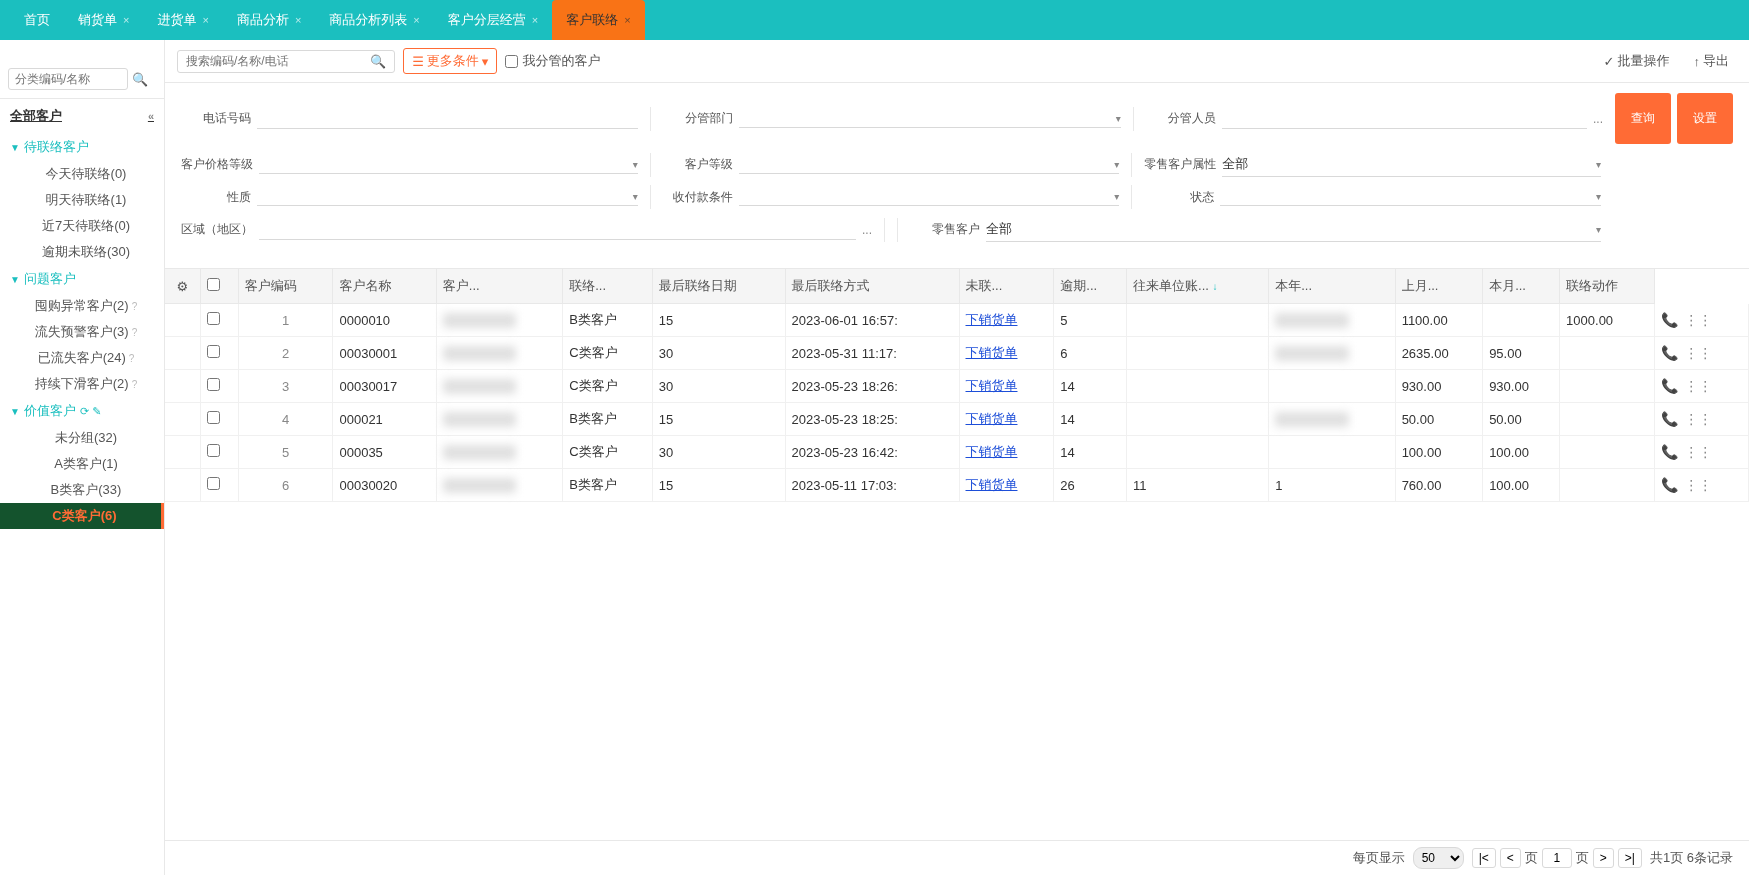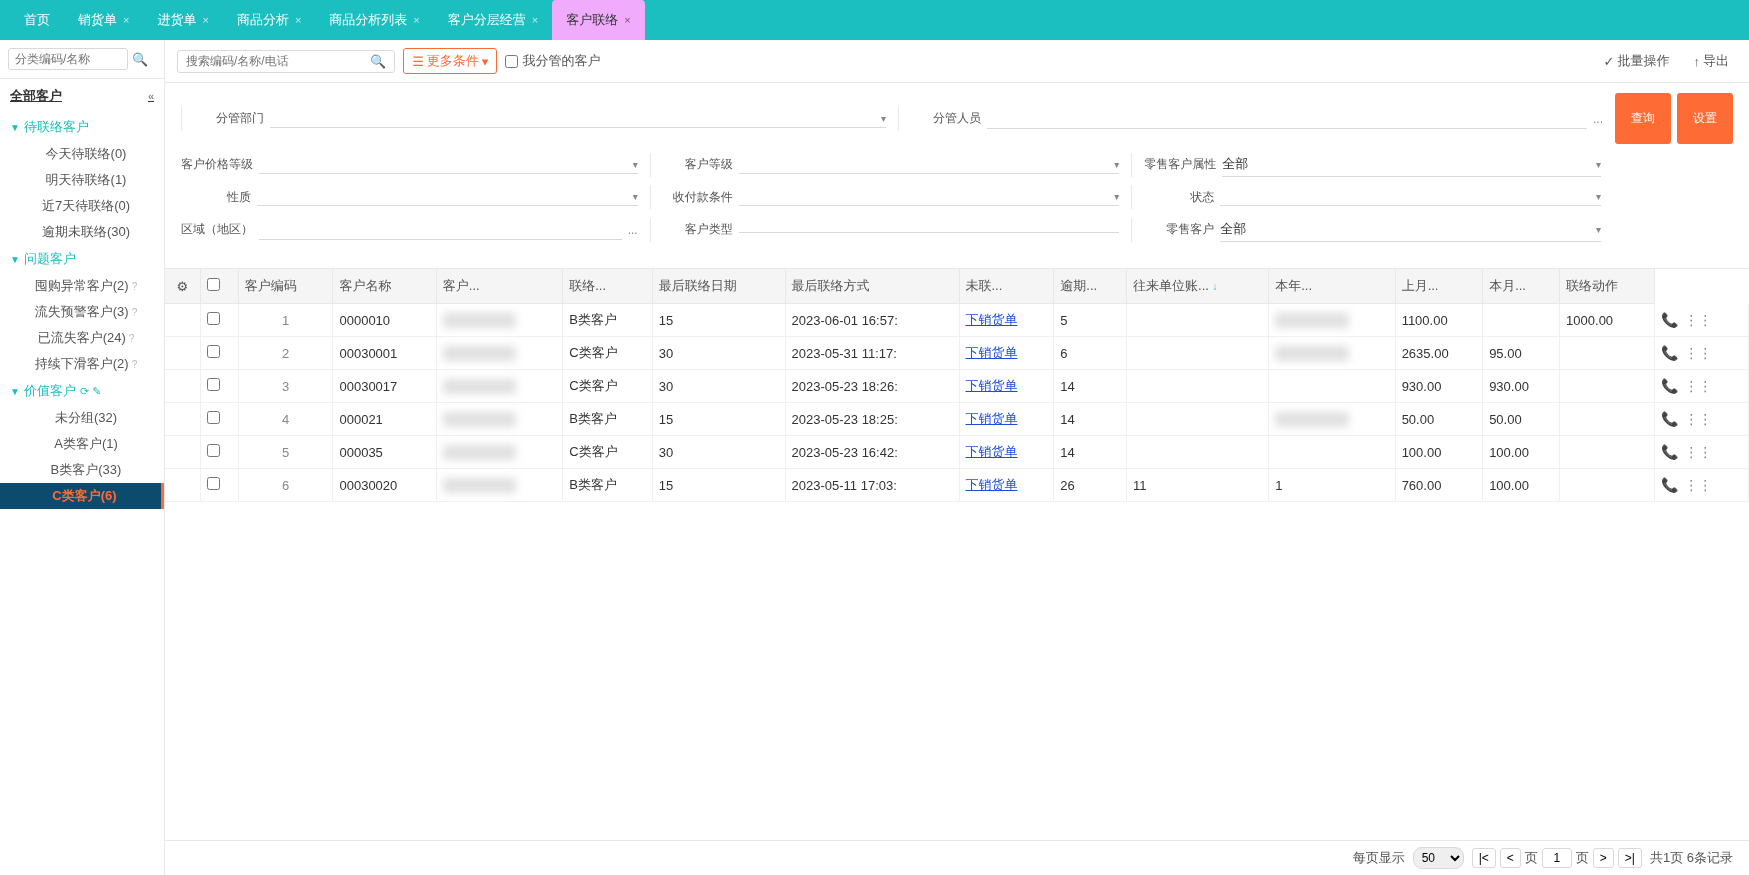--- a/index.html
+++ b/index.html
@@ -10,40 +10,41 @@
       display: flex; align-items: center;
       background: #1bbfbf; height: 40px; padding: 0 10px;
       color: white;
     }
     .nav-item {
       padding: 0 14px; height: 40px; display: flex; align-items: center;
       cursor: pointer; font-size: 13px; color: white; white-space: nowrap;
       position: relative;
     }
     .nav-item.active {
-      background: #f0abfc; color: #333; border-radius: 4px 4px 0 0;
+      background: #f97316; color: #333; border-radius: 4px 4px 0 0;
     }
     .nav-item .close-x {
       margin-left: 6px; font-size: 11px; opacity: 0.7;
     }
     .nav-home { font-size: 13px; }
 
     
     .main-layout {
       display: flex; height: calc(875px - 40px);
     }
 
     
     .sidebar {
       width: 165px; background: white; border-right: 1px solid #e8e8e8;
       display: flex; flex-direction: column; overflow-y: auto; flex-shrink: 0;
     }
     .sidebar-search {
       display: flex; align-items: center; padding: 8px 8px;
       border-bottom: 1px solid #e8e8e8;
+      margin-top: 20px;
     }
     .sidebar-search input {
       border: 1px solid #d9d9d9; border-radius: 3px; padding: 3px 6px;
       font-size: 12px; width: 120px; outline: none;
     }
     .sidebar-search .search-icon { margin-left: 4px; color: #888; cursor: pointer; }
 
     .sidebar-section-title {
       display: flex; align-items: center; justify-content: space-between;
       padding: 8px 10px; font-weight: bold; font-size: 13px; color: #333;
@@ -55,21 +56,21 @@
     .sidebar-group-title {
       display: flex; align-items: center; padding: 5px 10px;
       color: #1bbfbf; font-size: 12px; cursor: pointer;
     }
     .sidebar-group-title .arrow { margin-right: 4px; font-size: 10px; }
 
     .sidebar-item {
       padding: 4px 10px 4px 18px; font-size: 12px; color: #555;
       cursor: pointer; display: flex; align-items: center; justify-content: center;
     }
-    .sidebar-item.active { background: #0c4a6e; color: #ff6b35; font-weight: bold; border-right: 3px solid #ff6b35; }
+    .sidebar-item.active { background: #14532d; color: #ff6b35; font-weight: bold; border-right: 3px solid #ff6b35; }
     .sidebar-item .item-info { display: flex; align-items: center; gap: 3px; }
     .sidebar-item .help-icon { color: #bbb; font-size: 10px; }
 
     
     .content-area {
       flex: 1; display: flex; flex-direction: column; overflow: hidden;
     }
 
     
     .toolbar {
@@ -322,20 +323,24 @@
       </div>
       <div class="export-btn">
         <span>↑</span>
         <span>导出</span>
       </div>
     </div>
 
     <div class="filter-panel">
 
       <div class="filter-row">
+        <div class="filter-field">
+          <span class="filter-label">电话号码</span>
+          <input class="filter-input" style="">
+        </div>
         <div class="filter-divider"></div>
         <div class="filter-field">
           <span class="filter-label">分管部门</span>
           <div class="filter-select">
             <span></span>
             <span class="chevron">▾</span>
           </div>
         </div>
         <div class="filter-divider"></div>
         <div class="filter-field">
@@ -403,27 +408,20 @@
         <div style="width:120px;"></div>
       </div>
 
       <div class="filter-row">
         <div class="filter-field">
           <span class="filter-label">区域（地区）</span>
           <input class="filter-input" style="flex: 1 1 0%;">
           <span class="filter-dotdot">...</span>
         </div>
         <div class="filter-divider"></div>
-        <div class="filter-field">
-          <span class="filter-label">客户类型</span>
-          <div class="filter-select">
-            <span></span>
-            <span class="chevron"></span>
-          </div>
-        </div>
         <div class="filter-divider"></div>
         <div class="filter-field">
           <span class="filter-label">零售客户</span>
           <div class="filter-select">
             <span>全部</span>
             <span class="chevron">▾</span>
           </div>
         </div>
         <div style="width:120px;"></div>
       </div>

